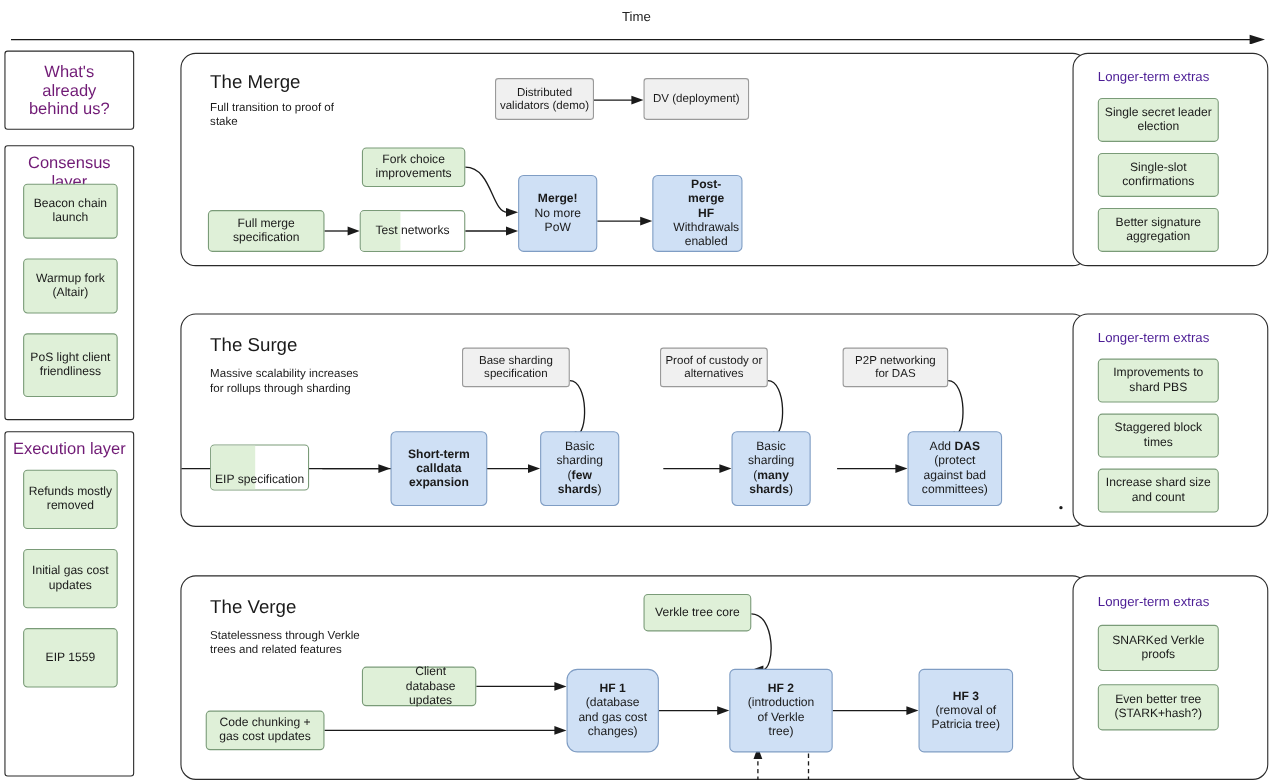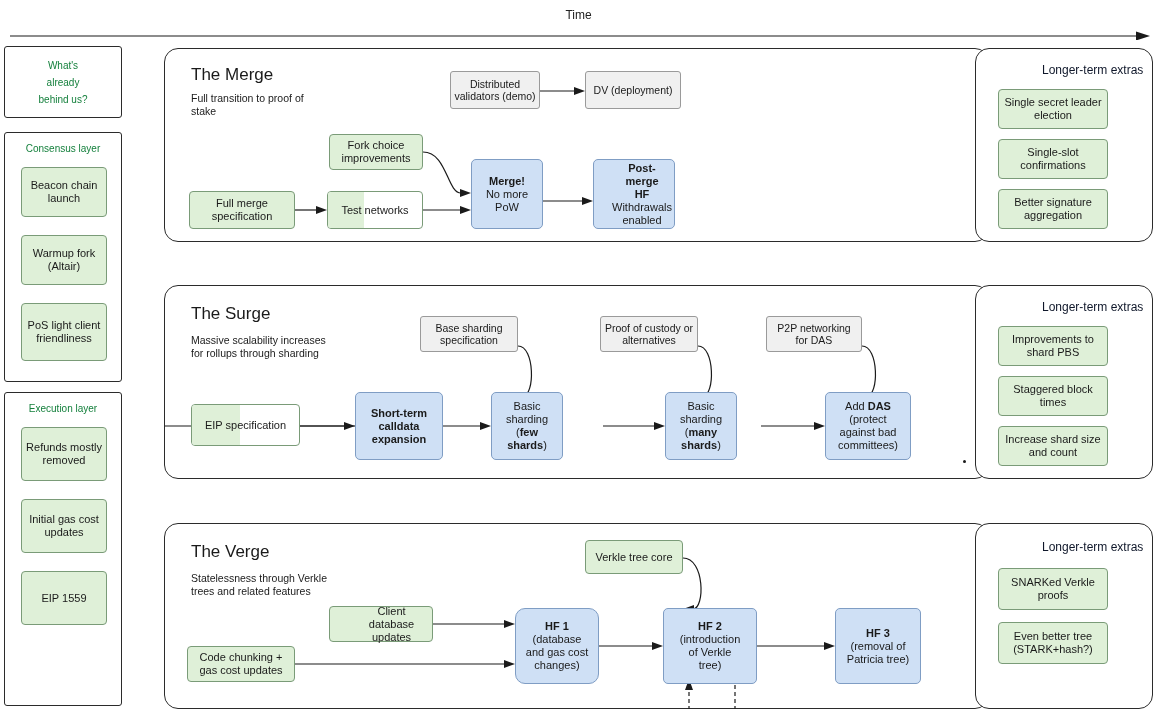--- a/index.html
+++ b/index.html
@@ -50,24 +50,24 @@
     position: absolute;
     left: 0;
     width: 118px;
     border: 1px solid #2b2b2b;
     border-radius: 3px;
     background: #fff;
     box-sizing: border-box;
   }
   .left-panel-title {
     text-align: center;
-    font-size: 10px;
+    font-size: 15px;
     line-height: 17px;
     padding: 10px 4px 8px 4px;
-    color: #15803d;
+    color: #701a75;
   }
   .green-box {
     border: 1px solid #7a9b78;
     background: #dff0d8;
     border-radius: 4px;
     text-align: center;
     font-size: 11px;
     line-height: 13px;
     color: #1a1a1a;
     display: flex;
@@ -137,22 +137,21 @@
     width: 178px;
     border: 1px solid #2b2b2b;
     border-radius: 14px;
     background: #fff;
     box-sizing: border-box;
   }
   .extras-title {
     position: absolute;
     left: 22px;
     font-size: 12px;
-    color: #0f172a;
-    margin-left: 44px;
+    color: #4c1d95;
   }
 
   
   .half-green {
     position: relative;
     overflow: hidden;
   }
   .half-green .fill {
     position: absolute;
     left: 0; top: 0; bottom: 0;
@@ -299,21 +298,21 @@
     <div class="gray-box abs" style="left:255px; top:30px; width:98px; height:36px;">
       <span>Base sharding specification</span>
     </div>
     <div class="gray-box abs" style="left:435px; top:30px; width:98px; height:36px;">
       <span>Proof of custody or alternatives</span>
     </div>
     <div class="gray-box abs" style="left:601px; top:30px; width:96px; height:36px;">
       <span>P2P networking for DAS</span>
     </div>
 
-    <div class="green-box half-green abs" style="left:26px; top:118px; width:109px; height:42px; background:#ffffff;">
+    <div class="green-box half-green abs" style="left:26px; top:118px; width:90px; height:42px; background:#ffffff;align-items:flex-end;">
       <span class="fill" style="width:45%;"></span>
       <span class="txt">EIP specification</span>
     </div>
 
     <div class="blue-box abs" style="left:190px; top:106px; width:88px; height:68px;">
       <span class="bold" style="white-space:pre-line;">Short-term<br>calldata<br>expansion</span>
     </div>
     <div class="blue-box abs" style="left:326px; top:106px; width:72px; height:68px;">
       <span>Basic<br>sharding<br>(<span class="bold">few shards</span>)</span>
     </div>

